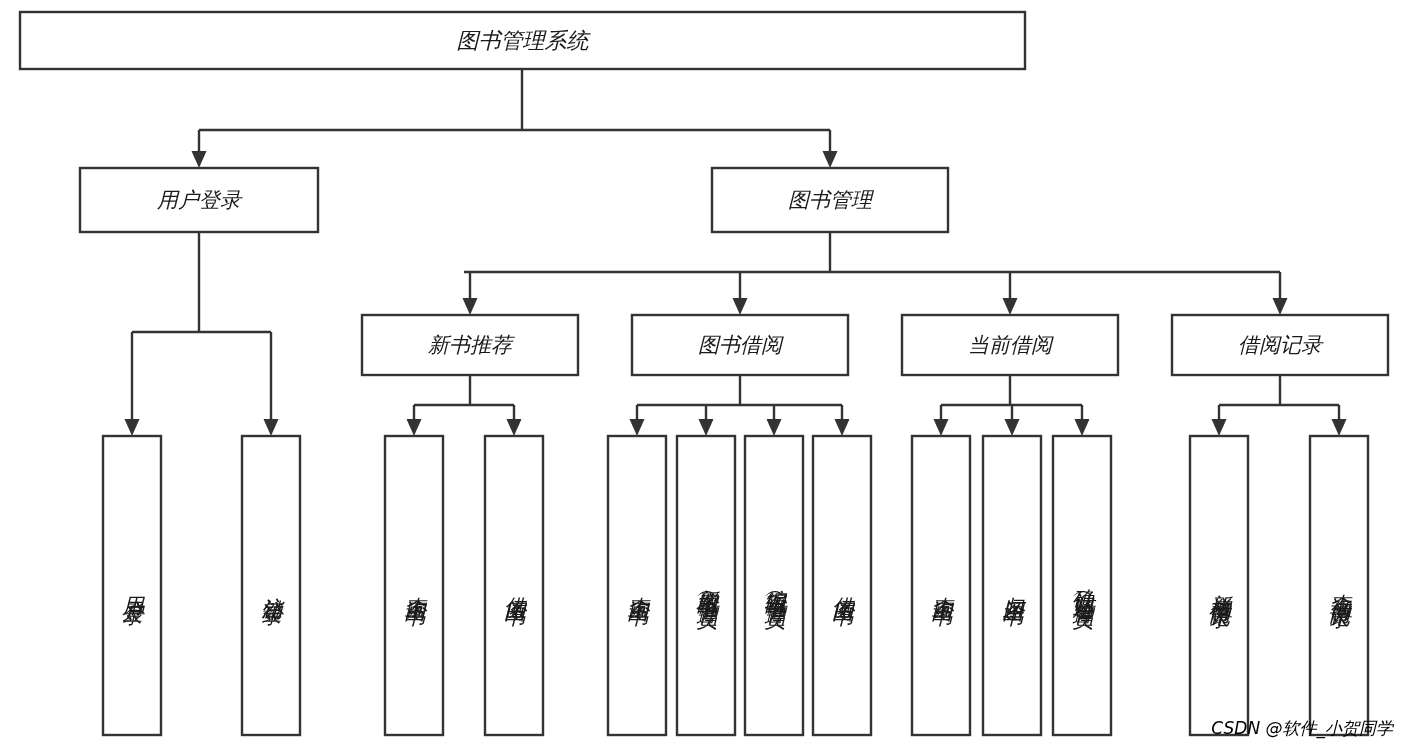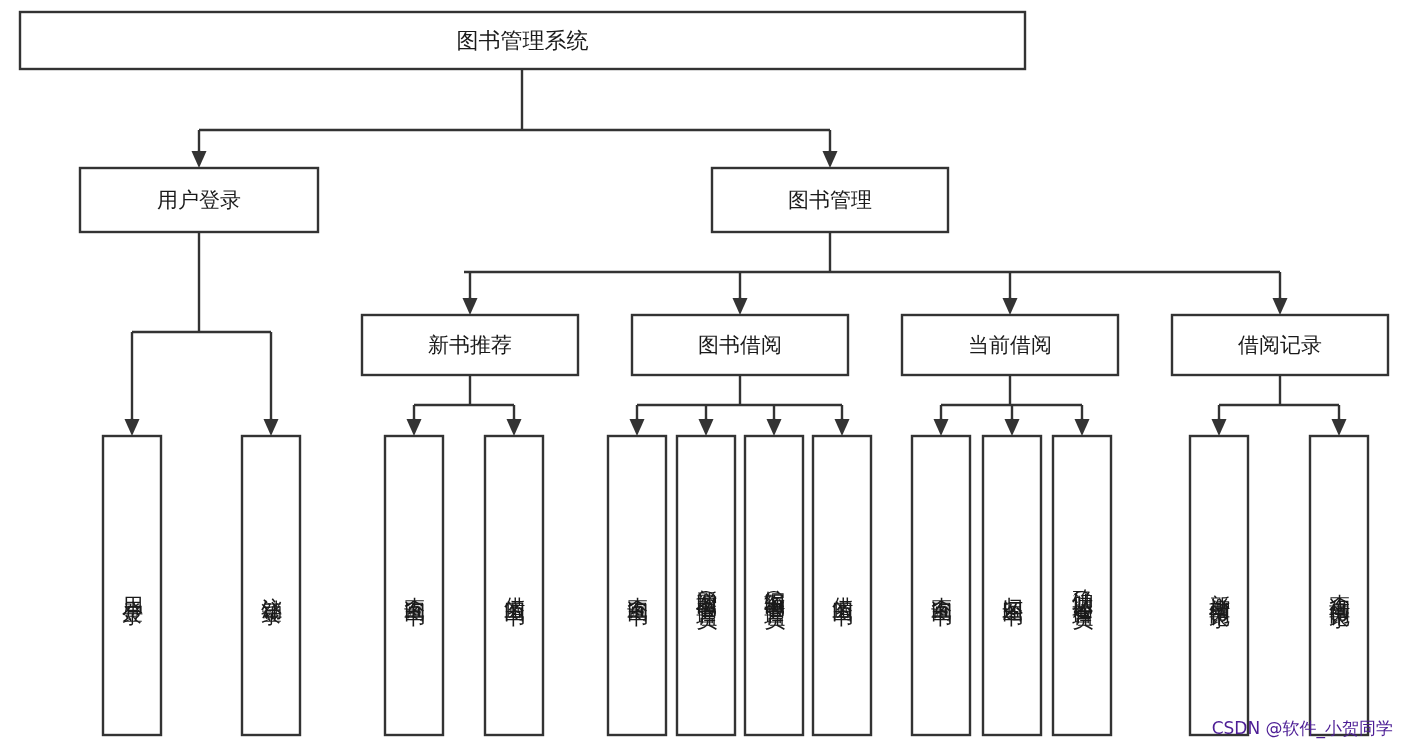--- a/index.html
+++ b/index.html
@@ -10,20 +10,21 @@
   }
   body {
     font-family: "DejaVu Sans", "Liberation Sans", sans-serif;
   }
   #diagram-root {
     position: relative;
     width: 1405px;
     height: 746px;
     background: #ffffff;
     overflow: hidden;
+    font-style: italic;
   }
   svg#tree-svg {
     position: absolute;
     left: 0;
     top: 0;
     width: 1405px;
     height: 747px;
     display: block;
   }
   .node-box {
@@ -70,21 +71,21 @@
     align-items: center;
     justify-content: center;
     pointer-events: none;
   }
   .watermark {
     position: absolute;
     right: 12px;
     bottom: 6px;
     font-family: "DejaVu Sans", "Liberation Sans", sans-serif;
     font-size: 17px;
-    color: #4c1d95;
+    color: #000000;
     white-space: nowrap;
     user-select: none;
     margin-top: 28px;
   }
 </style>
 </head>
 <body>
 
 <div id="diagram-root">
 

